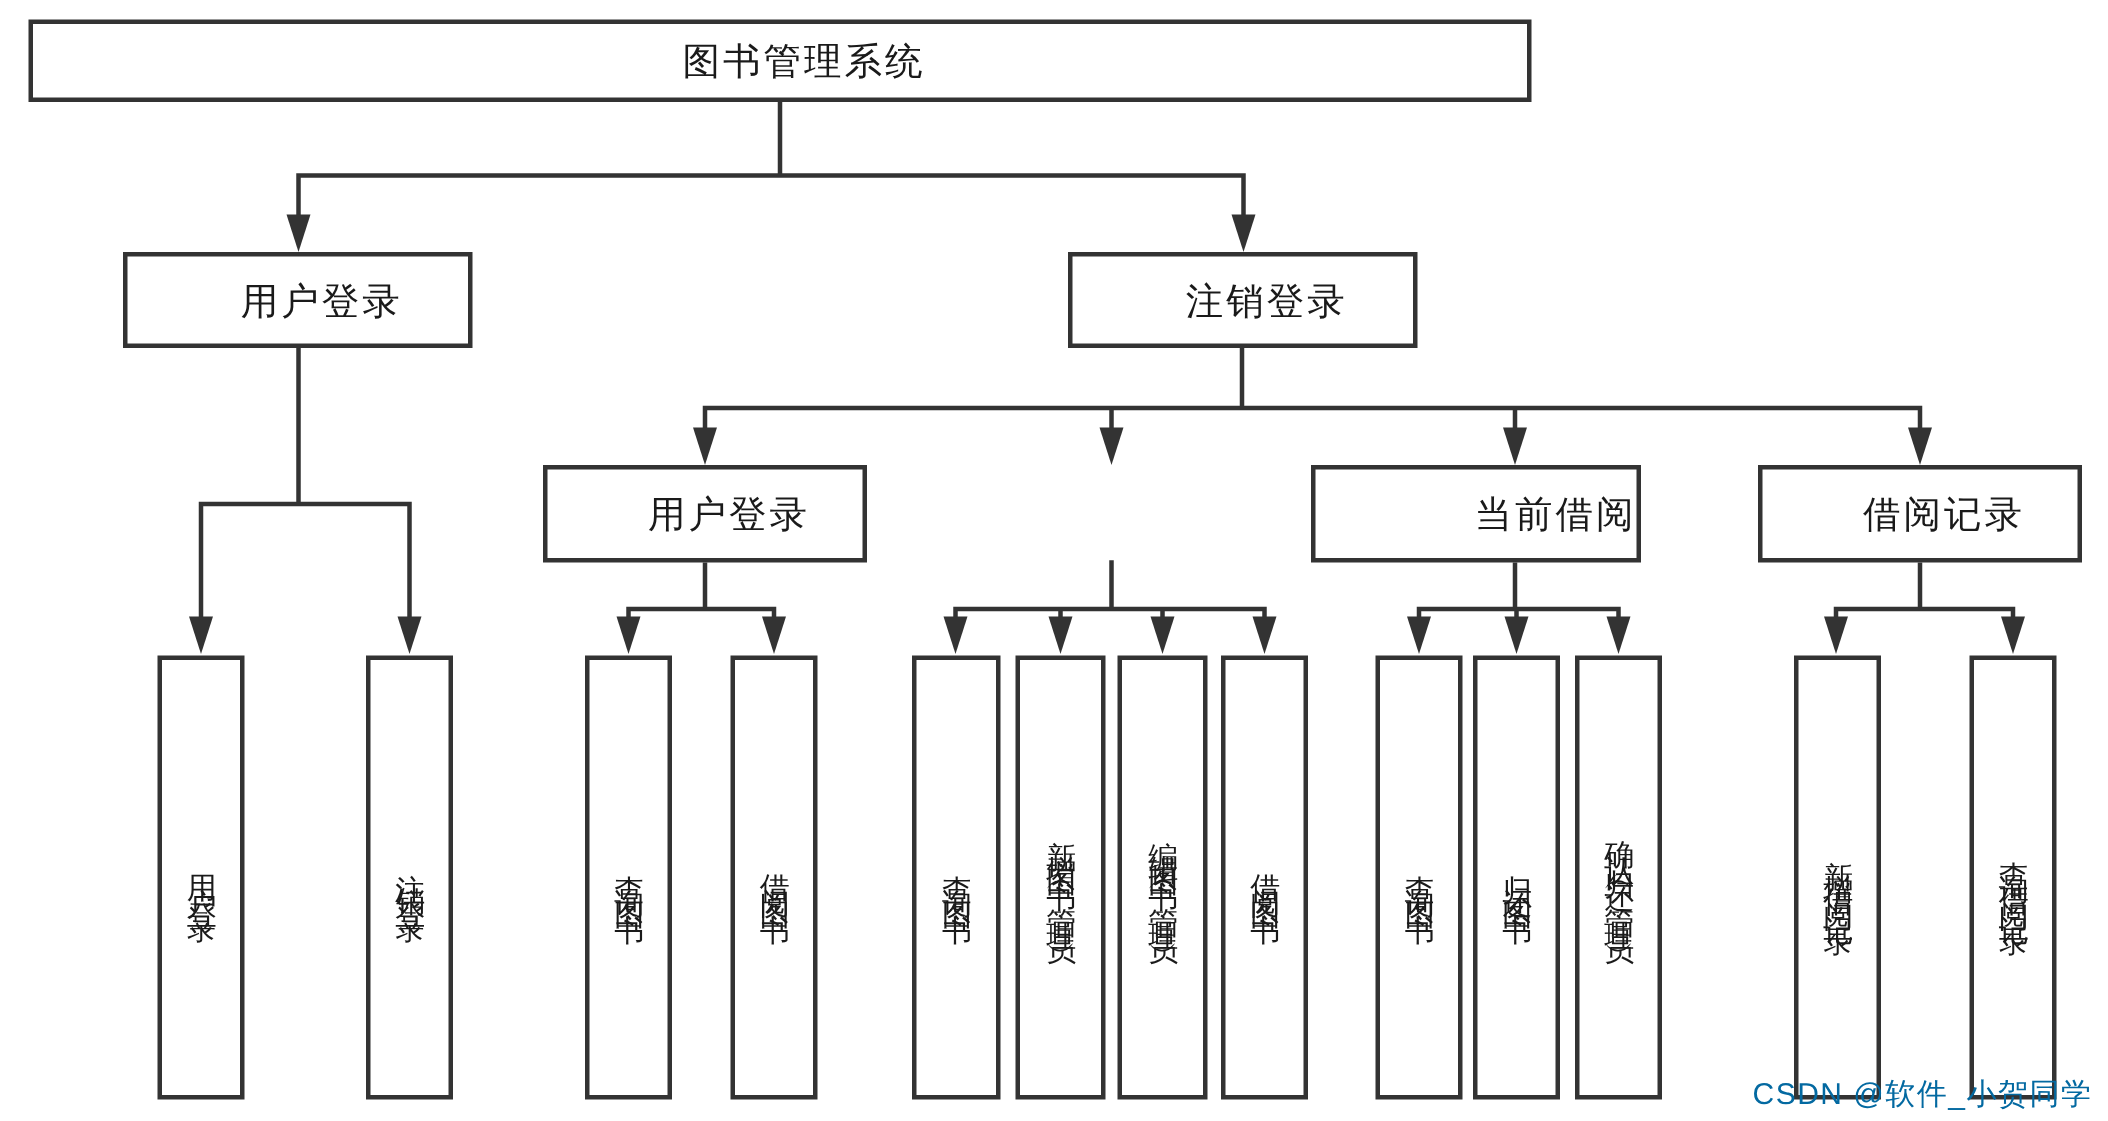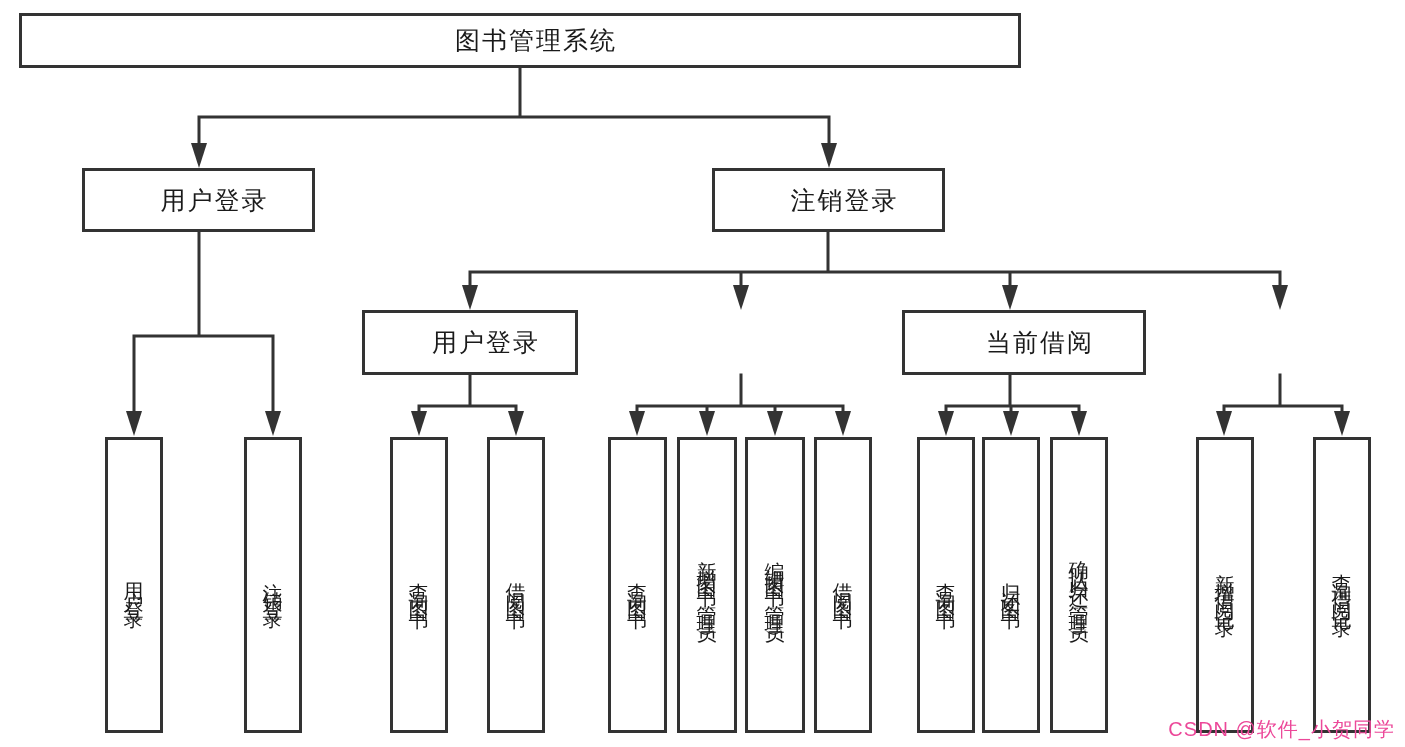--- a/index.html
+++ b/index.html
@@ -42,21 +42,21 @@
     writing-mode: vertical-rl;
     text-orientation: mixed;
     font-size: 20px;
     letter-spacing: 9px;
     line-height: 1.1;
   }
   .watermark {
     position: absolute;
     right: 10px;
     bottom: 4px;
-    color: #ec4899;
+    color: #0369a1;
     font-size: 20px;
     letter-spacing: 1px;
     z-index: 5;
     white-space: nowrap;
   }
 </style>
 </head>
 <body>
 
 <div class="canvas">
@@ -111,22 +111,25 @@
   <div class="box hbox" style="left:82px; top:168px; width:233px; height:64px;">
     <span>用户登录</span>
   </div>
   <div class="box hbox" style="left:712px; top:168px; width:233px; height:64px;">
     <span>注销登录</span>
   </div>
 
   <div class="box hbox" style="left:362px; top:310px; width:216px; height:65px;">
     <span>用户登录</span>
   </div>
-  <div class="box hbox" style="left:902px; top:310px; width:244px; height:65px;">
+  <div class="box hbox" style="left:874px; top:310px; width:220px; height:65px;justify-content:flex-end;">
     <span>当前借阅</span>
+  </div>
+  <div class="box hbox" style="left:1172px; top:310px; width:216px; height:65px;">
+    <span>借阅记录</span>
   </div>
 
   <div class="box vbox" style="left:105px; top:437px; width:58px; height:296px;">
     <span class="vtext">用户登录</span>
   </div>
   <div class="box vbox" style="left:244px; top:437px; width:58px; height:296px;">
     <span class="vtext">注销登录</span>
   </div>
 
   <div class="box vbox" style="left:390px; top:437px; width:58px; height:296px;">

